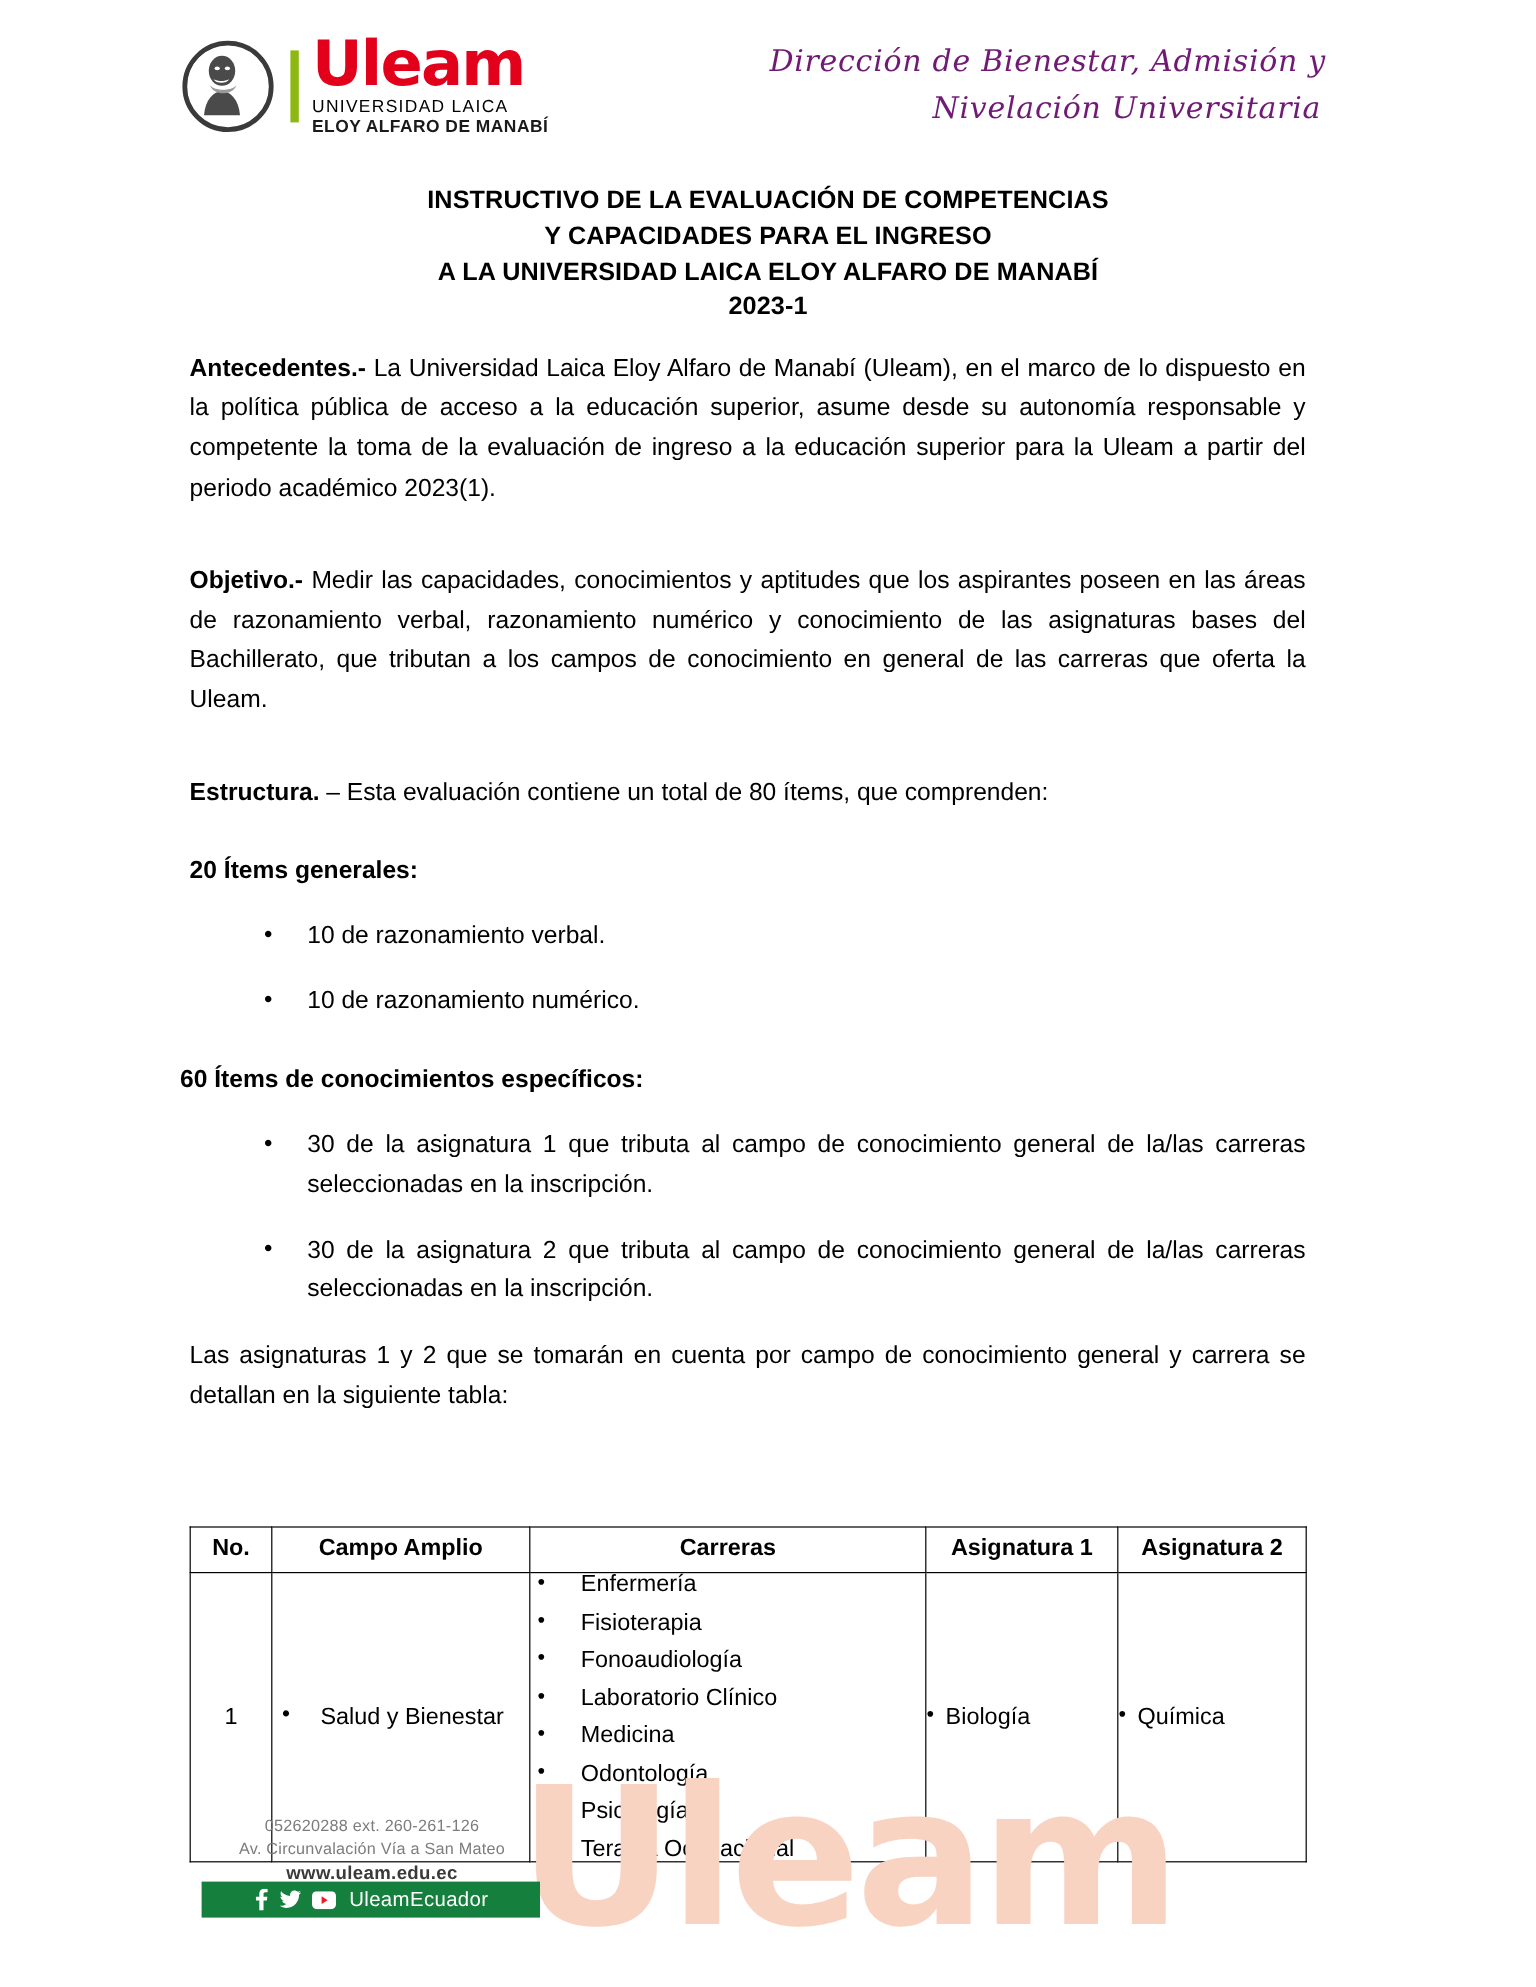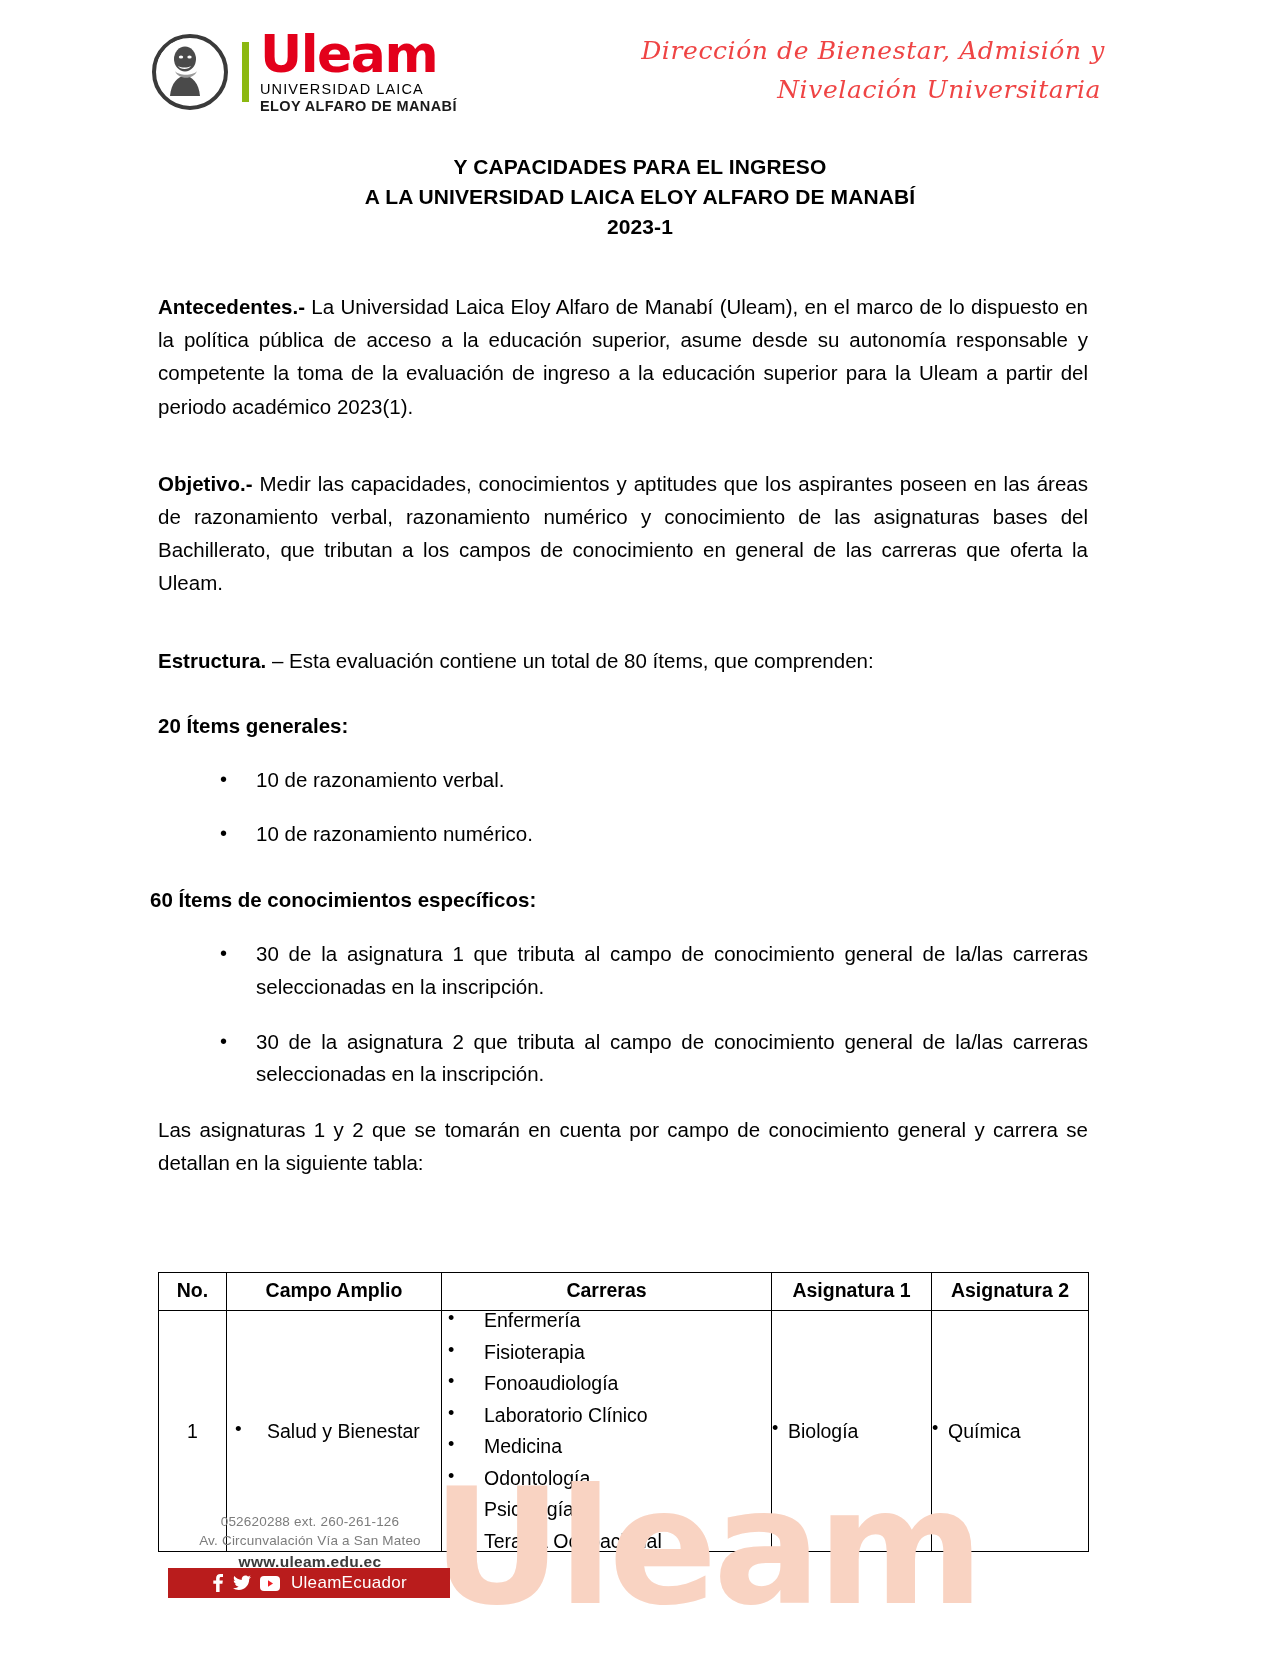--- a/index.html
+++ b/index.html
@@ -83,21 +83,21 @@
   }
   .dept-script {
     position: absolute;
     right: 175px;
     top: 8px;
     width: 560px;
     text-align: right;
     font-family: "DejaVu Serif", serif;
     font-style: italic;
     font-size: 25px;
-    color: #ef4444;
+    color: #701a75;
     line-height: 1.55;
     letter-spacing: 0.6px;
   }
   .dept-script .l2 { display:block; padding-right: 4px; }
 
   
   .doc-title {
     position: absolute;
     top: 152px;
     left: 0;
@@ -288,21 +288,21 @@
     color: #3a3a3a;
     letter-spacing: 0.3px;
     margin-top: 1px;
   }
   .social-bar {
     position: absolute;
     left: 168px;
     top: 122px;
     width: 282px;
     height: 30px;
-    background: #b91c1c;
+    background: #15803d;
     display: flex;
     align-items: center;
     justify-content: center;
     gap: 9px;
   }
   .social-bar .sicon {
     display: inline-flex;
     align-items: center;
     justify-content: center;
     color: #ffffff;
@@ -348,20 +348,21 @@
       </div>
     </div>
 
     <div class="dept-script">
       <span>Dirección de Bienestar, Admisión y</span>
       <span class="l2">Nivelación Universitaria</span>
     </div>
   </div>
 
   <div class="doc-title">
+    <div>INSTRUCTIVO DE LA EVALUACIÓN DE COMPETENCIAS</div>
     <div>Y CAPACIDADES PARA EL INGRESO</div>
     <div>A LA UNIVERSIDAD LAICA ELOY ALFARO DE MANABÍ</div>
     <div>2023-1</div>
   </div>
 
   <div class="content">
 
     <p class="para"><span class="bold">Antecedentes.-</span><span> La Universidad Laica Eloy Alfaro de Manabí (Uleam), en el marco de lo dispuesto en la política pública de acceso a la educación superior, asume desde su autonomía responsable y competente la toma de la evaluación de ingreso a la educación superior para la Uleam a partir del periodo académico 2023(1).</span></p>
 
     <div class="spacer-lg"></div>

